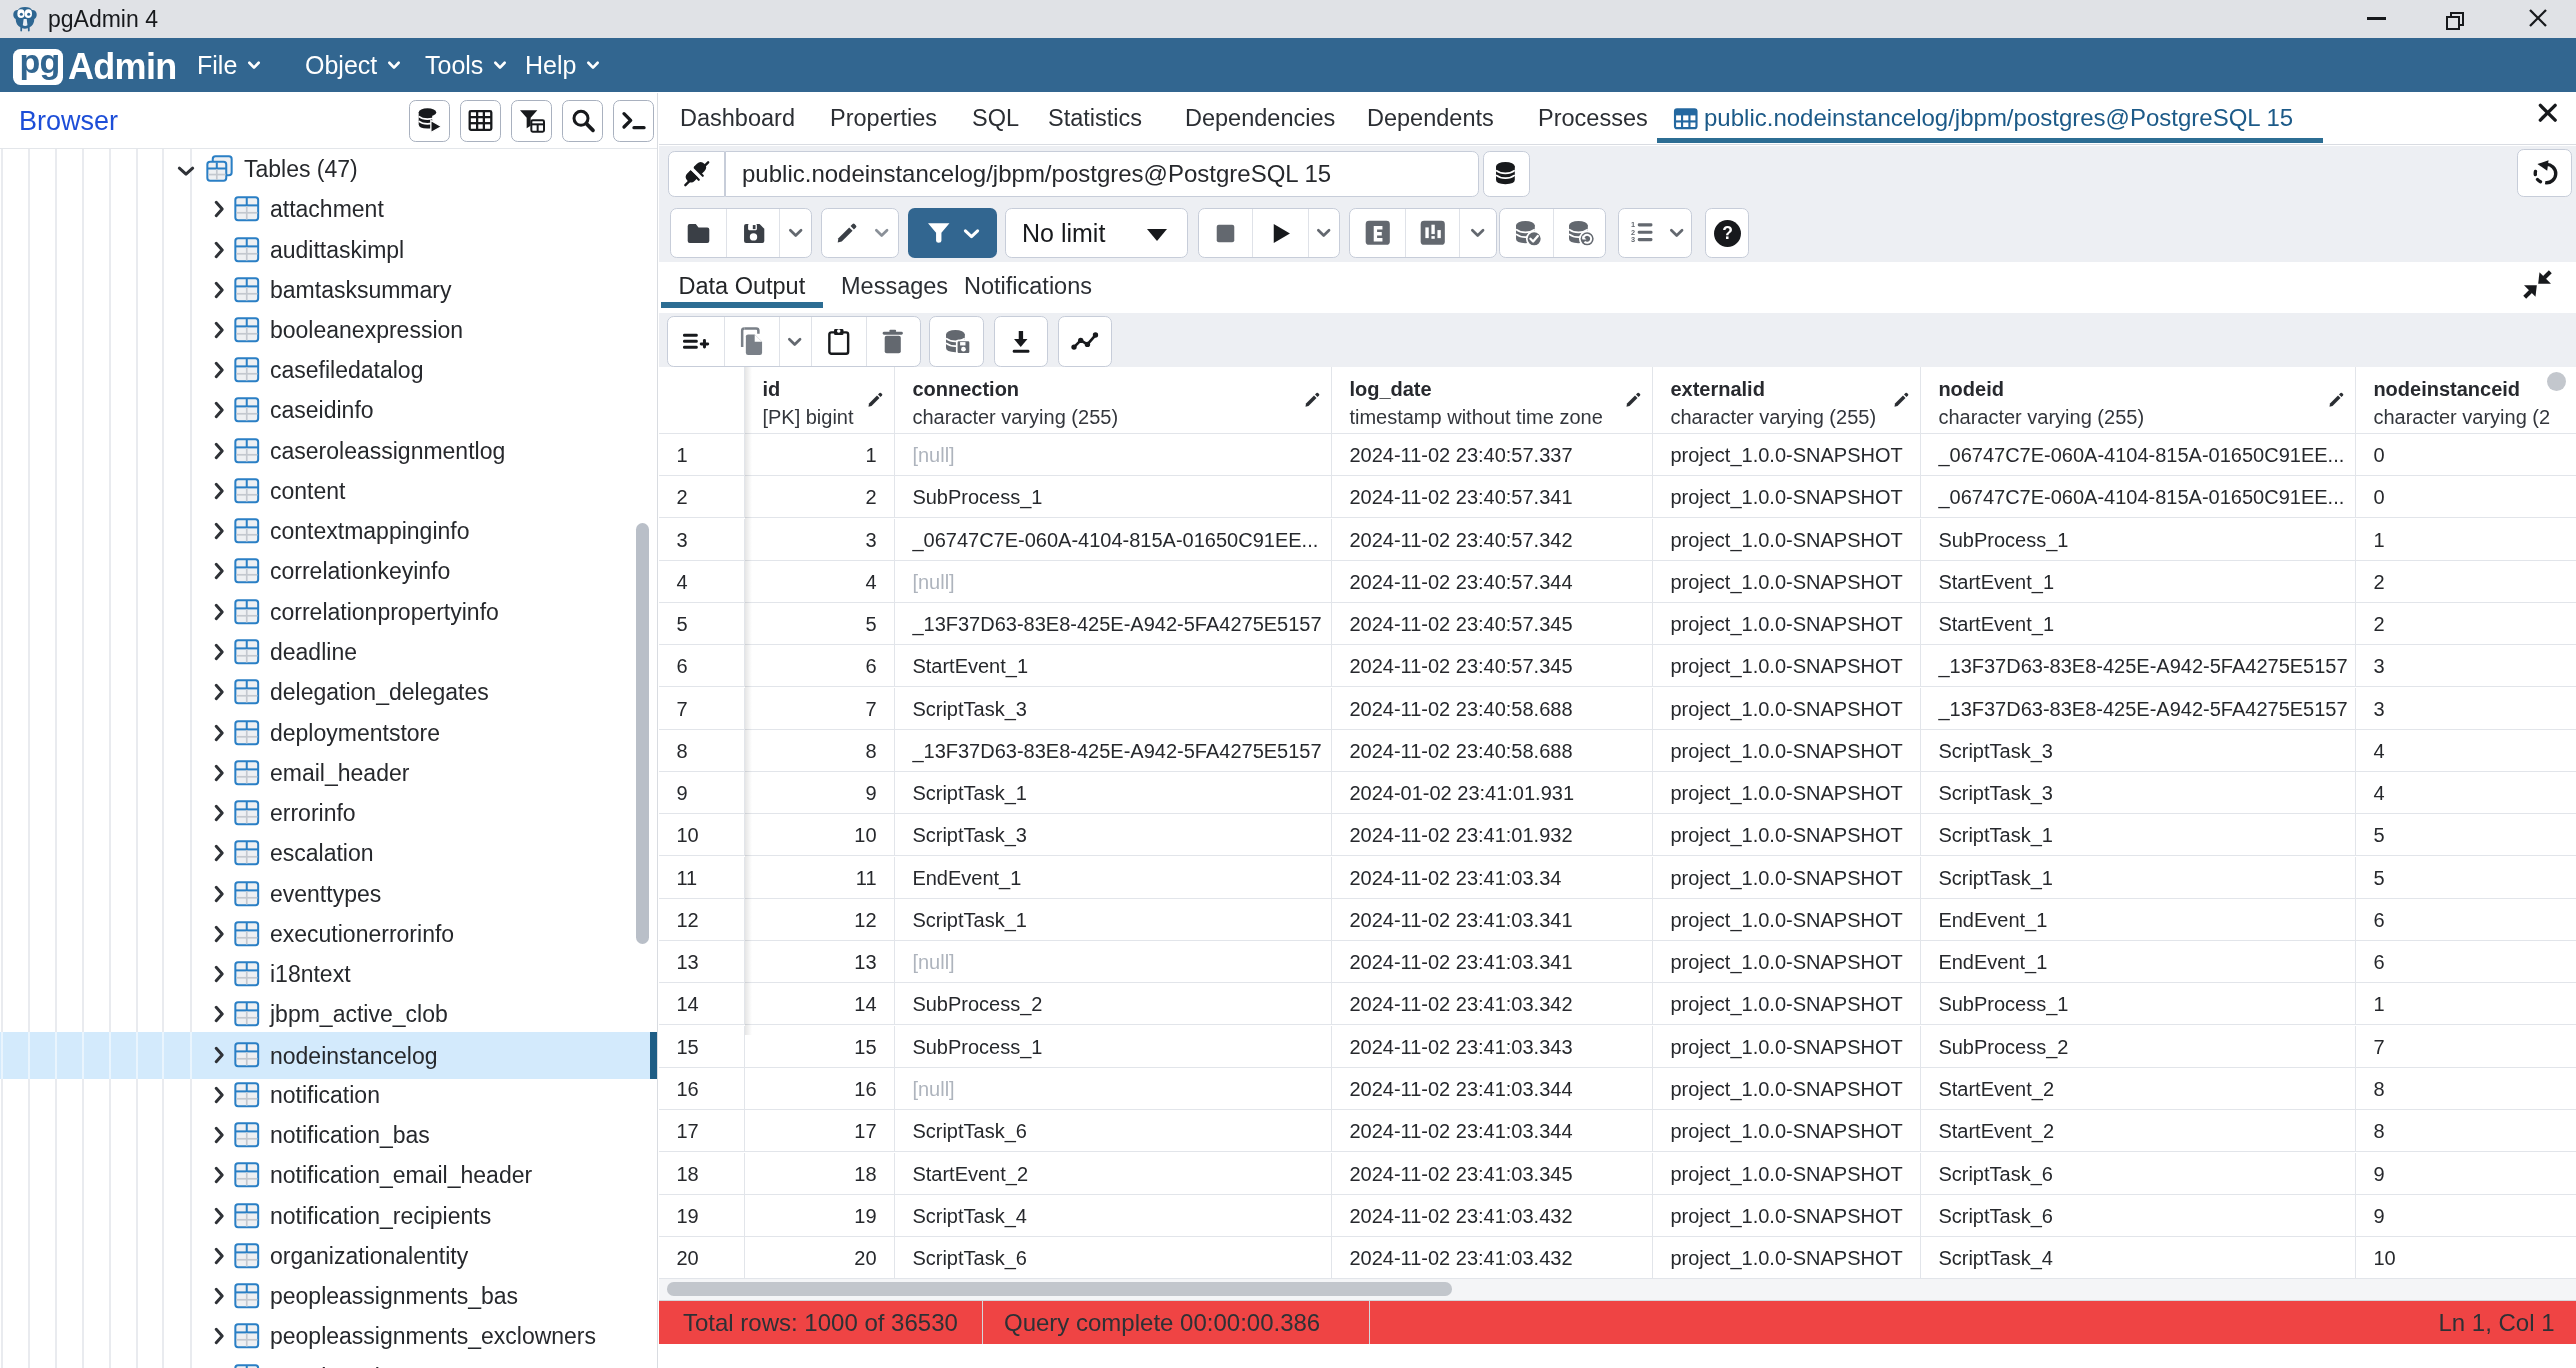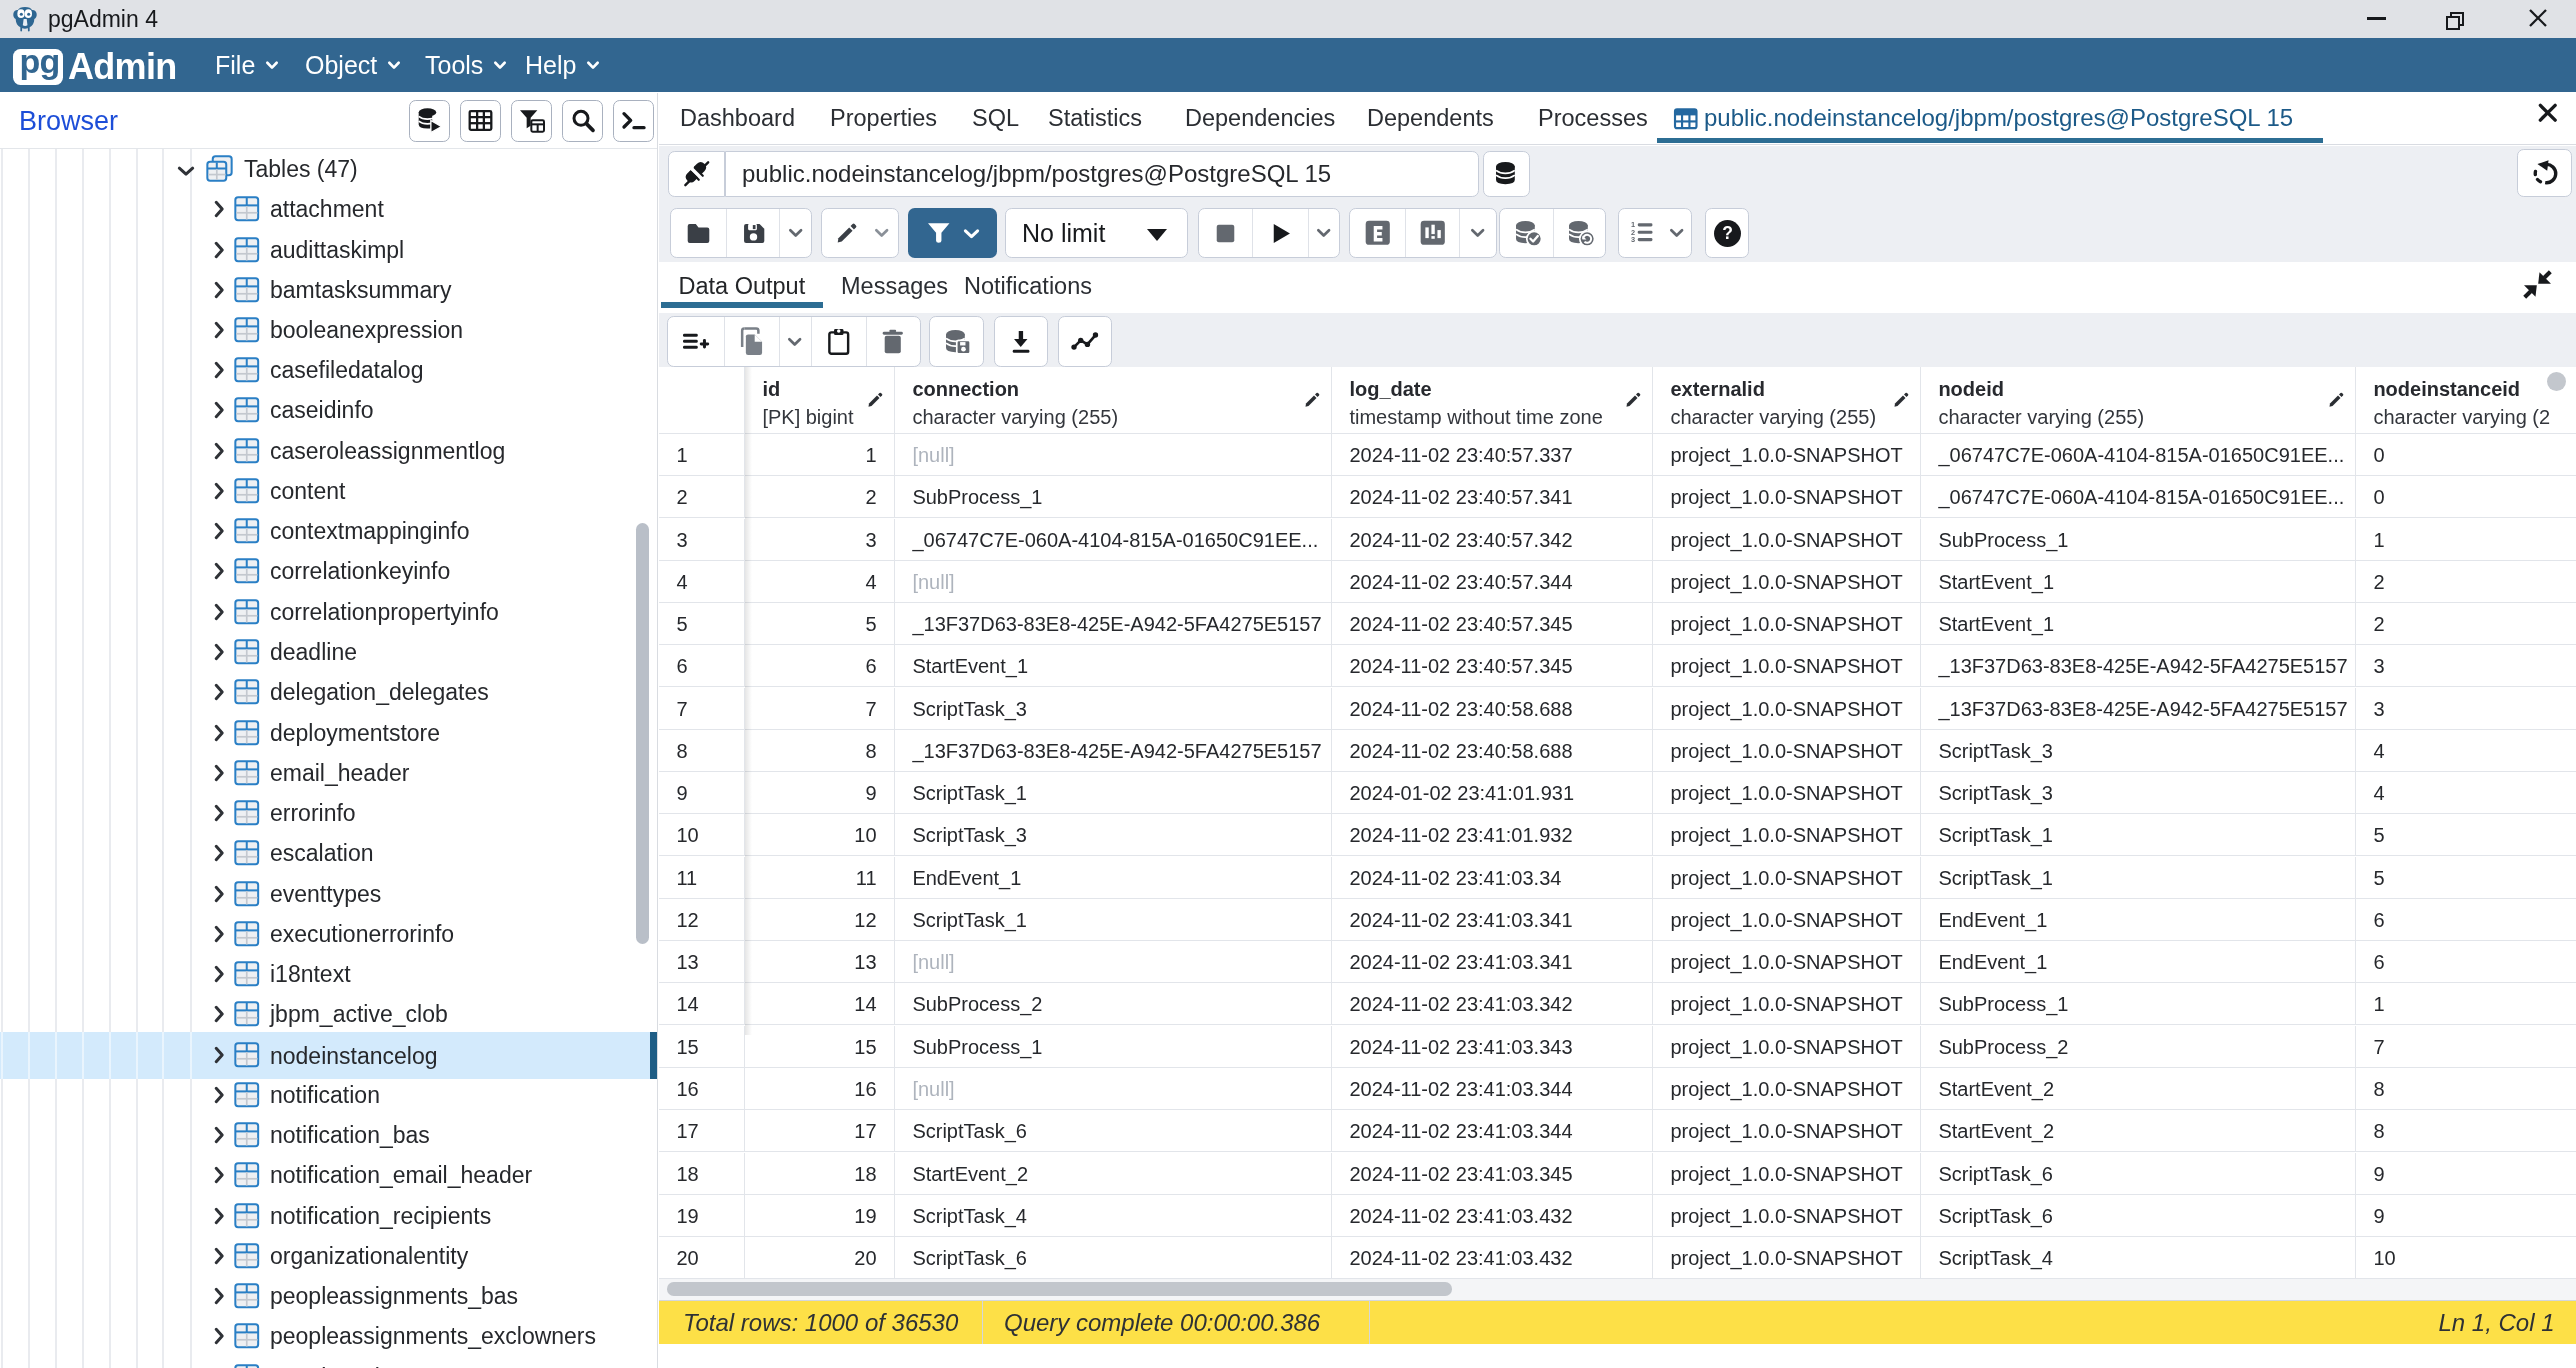--- a/index.html
+++ b/index.html
@@ -31,21 +31,21 @@
 .hcell { position:absolute; top:0; height:67px; border-bottom:1.3px solid #e2e5ea; border-right:1.3px solid #e2e5ea; }
 .hname { position:absolute; left:17.4px; top:10.7px; font-weight:bold; color:#27292e; font-size:20px; white-space:nowrap; }
 .htype { position:absolute; left:17.4px; top:39px; color:#33363c; font-size:20px; white-space:nowrap; }
 .hpencil { position:absolute; right:9.4px; top:23px; }
 .cell { position:absolute; height:42px; border-bottom:1.3px solid #e2e5ea; border-right:1.3px solid #e2e5ea; overflow:hidden; }
 .cell span { position:absolute; left:17.4px; top:50%; transform:translateY(-50%); white-space:nowrap; }
 .cell.r span { left:auto; right:17.4px; }
 .null { color:#aeb4bd; }
 #hscroll { position:absolute; left:0; top:1186px; width:1917px; height:21px; background:#f4f5f7; }
 #hthumb { position:absolute; left:8px; top:3.4px; width:785px; height:14px; border-radius:6.7px; background:#c2c6cc; }
-#status { position:absolute; left:0; top:1207px; width:1917px; height:44px; background:#fde047; border-top:1.3px solid #d3d6db; font-size:24px; color:#2e3135;font-style:italic; }
+#status { position:absolute; left:0; top:1207px; width:1917px; height:44px; background:#ef4444; border-top:1.3px solid #d3d6db; font-size:24px; color:#2e3135; }
 #status .it { position:absolute; top:50%; transform:translateY(-50%); white-space:nowrap; }
 .vsep { position:absolute; top:0; width:1.3px; height:100%; background:#d3d6db; }
 </style></head><body>
 <div id="titlebar">
     <div class="abs" style="left:10.7px;top:4.7px;"><svg width="28" height="28" viewBox="0 0 42 42">
 <path d="M21 3 C15 3 12 5 10.5 7.5 C7 7 4 9.5 3.5 13 C3 16.5 4.5 19.5 7 21 C7 27 10 31.5 14 33.5 l0 5 c0 1.6 2.6 1.6 2.6 0 l0-3.6 c1.4 0.4 2.9 0.6 4.4 0.6 s3-0.2 4.4-0.6 l0 3.6 c0 1.6 2.6 1.6 2.6 0 l0-5 c4-2 7-6.5 7-12.5 2.5-1.5 4-4.5 3.5-8 C38 9.5 35 7 31.5 7.5 C30 5 27 3 21 3 z" fill="#2f6792"></path>
 <path d="M13 10 a5.5 6.5 0 1 0 11 0 a5.5 6.5 0 1 0 -11 0" fill="#fff" transform="translate(-3.5,3)"></path>
 <path d="M13 10 a5.5 6.5 0 1 0 11 0 a5.5 6.5 0 1 0 -11 0" fill="#fff" transform="translate(7.5,3)"></path>
 <circle cx="15.5" cy="14" r="2.3" fill="#2f6792"></circle>
         <circle cx="26.5" cy="14" r="2.3" fill="#2f6792"></circle>
@@ -59,21 +59,21 @@
         <g stroke="#17191c" stroke-width="3.4">
           <line x1="3" y1="3" x2="27" y2="27"></line>
           <line x1="27" y1="3" x2="3" y2="27"></line>
         </g>
       </svg></div>
   </div>
 <div id="menubar">
     <div class="abs" style="left:13.4px;top:11.4px;width:50px;height:36px;background:#fff;border-radius:7.4px;"></div>
     <div class="abs" style="left:19.5px;top:4px;font-size:34px;font-weight:bold;color:#326690;letter-spacing:-0.7px;">pg</div>
     <div class="abs" style="left:68px;top:8px;font-size:36px;font-weight:bold;color:#fff;letter-spacing:-0.7px;">Admin</div>
-    <div class="menuitem" style="left:215px;justify-content:flex-end;">File <svg width="16" height="16" viewBox="0 0 24 24">
+    <div class="menuitem" style="left:197px;justify-content:flex-end;">File <svg width="16" height="16" viewBox="0 0 24 24">
         <polyline points="5,8.64 12.0,15.84 19,8.64" fill="none" stroke="#fff" stroke-width="4" stroke-linecap="round" stroke-linejoin="round"></polyline>
       </svg></div>
     <div class="menuitem" style="left:305px;">Object <svg width="16" height="16" viewBox="0 0 24 24">
         <polyline points="5,8.64 12.0,15.84 19,8.64" fill="none" stroke="#fff" stroke-width="4" stroke-linecap="round" stroke-linejoin="round"></polyline>
       </svg></div>
     <div class="menuitem" style="left:425px;">Tools <svg width="16" height="16" viewBox="0 0 24 24">
         <polyline points="5,8.64 12.0,15.84 19,8.64" fill="none" stroke="#fff" stroke-width="4" stroke-linecap="round" stroke-linejoin="round"></polyline>
       </svg></div>
     <div class="menuitem" style="left:525px;">Help <svg width="16" height="16" viewBox="0 0 24 24">
         <polyline points="5,8.64 12.0,15.84 19,8.64" fill="none" stroke="#fff" stroke-width="4" stroke-linecap="round" stroke-linejoin="round"></polyline>

